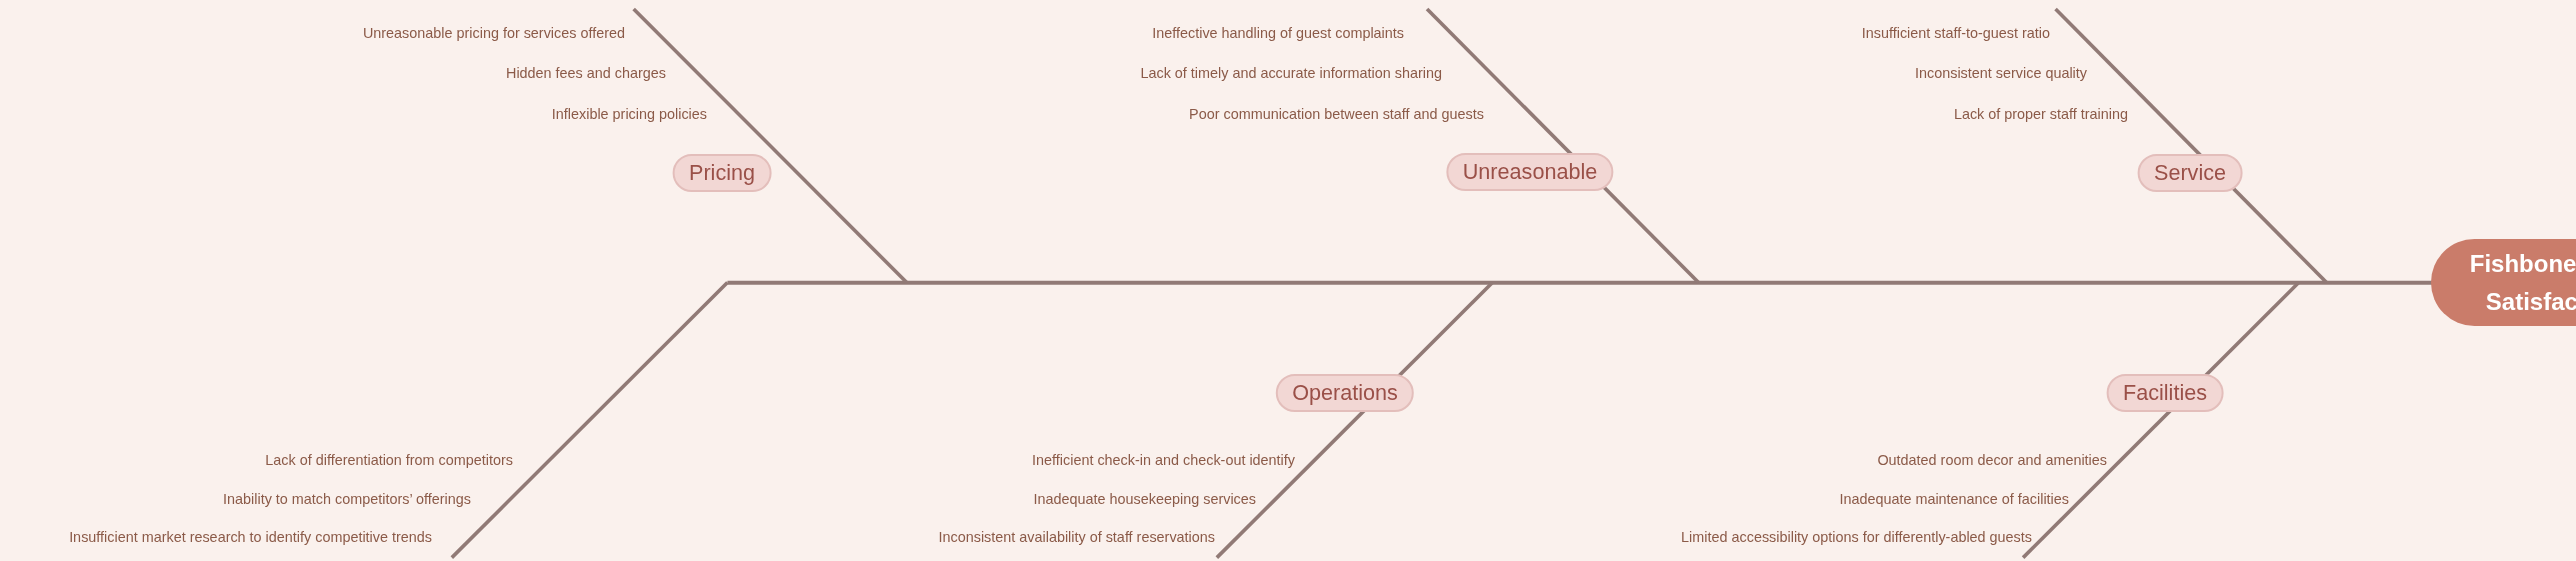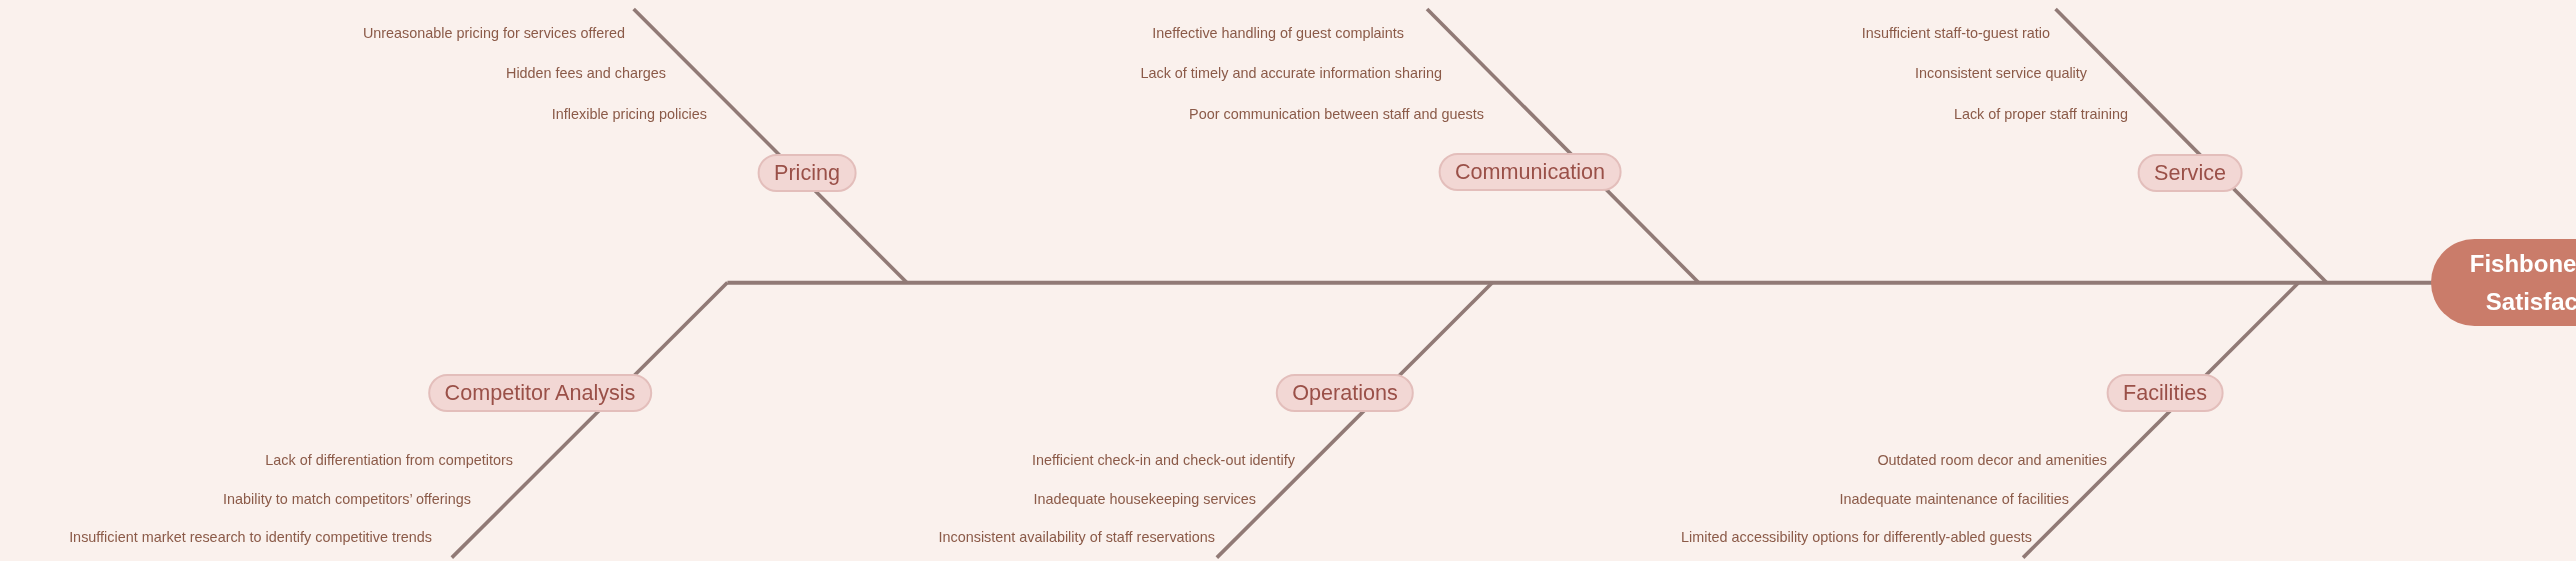--- a/index.html
+++ b/index.html
@@ -93,24 +93,23 @@
   <div class="cause" style="right:2555px;top:530px;">Insufficient market research to identify competitive trends</div>
 
   <div class="cause" style="right:1692px;top:453px;">Inefficient check-in and check-out identify</div>
   <div class="cause" style="right:1731px;top:492px;">Inadequate housekeeping services</div>
   <div class="cause" style="right:1772px;top:530px;">Inconsistent availability of staff reservations</div>
 
   <div class="cause" style="right:880px;top:453px;">Outdated room decor and amenities</div>
   <div class="cause" style="right:918px;top:492px;">Inadequate maintenance of facilities</div>
   <div class="cause" style="right:955px;top:530px;">Limited accessibility options for differently-abled guests</div>
 
-  <div class="category" style="left:807px;top:173px;text-align:right;">Pricing</div>
-  <div class="category" style="left:1530px;top:172px;">Communication</div>
+  <div class="category" style="left:722px;top:173px;text-align:right;">Pricing</div>
+  <div class="category" style="left:1530px;top:172px;">Unreasonable</div>
   <div class="category" style="left:2190px;top:173px;">Service</div>
-  <div class="category" style="left:540px;top:393px;">Competitor Analysis</div>
   <div class="category" style="left:1345px;top:393px;">Operations</div>
   <div class="category" style="left:2165px;top:393px;">Facilities</div>
 
   <div class="title-bubble">
     <div>Fishbone Matrix for Decreased Customer</div>
     <div>Satisfaction in the Hospitality Industry</div>
   </div>
 
 </div>
 

